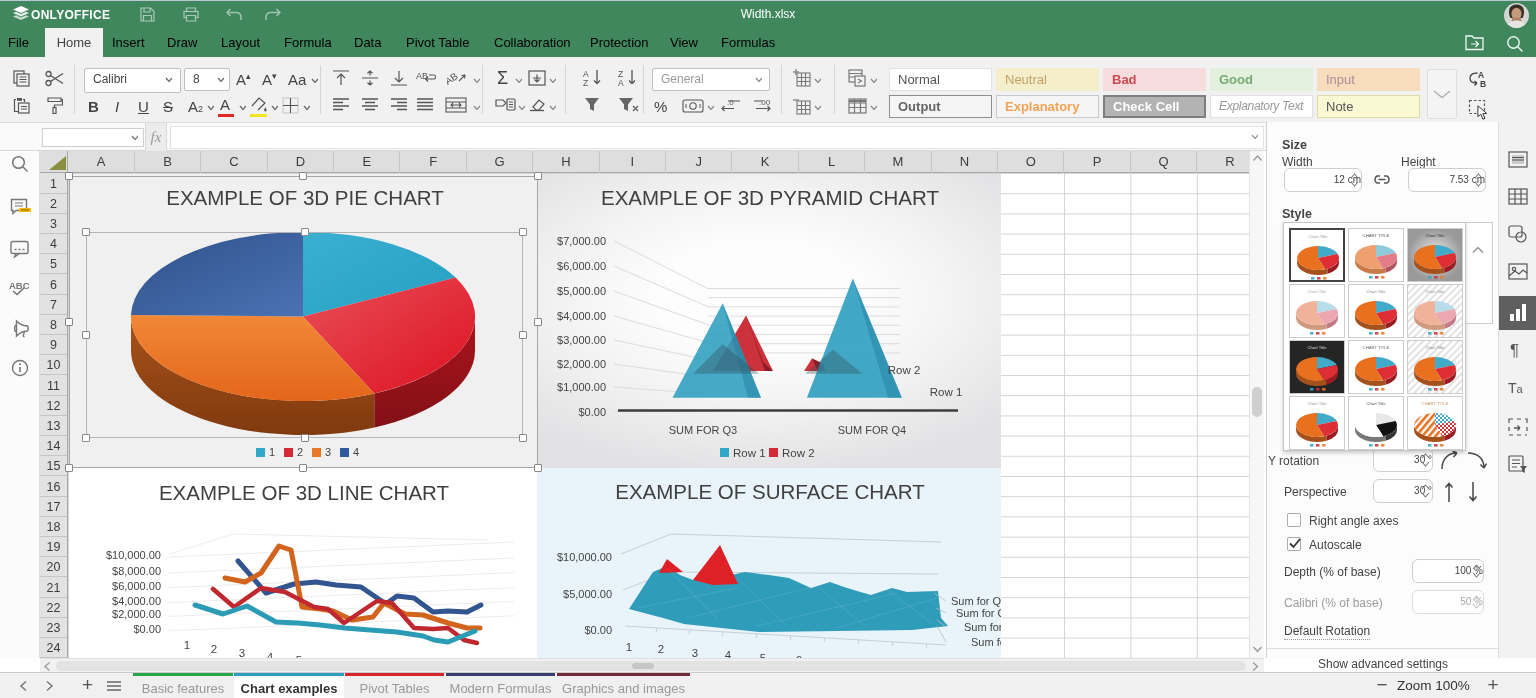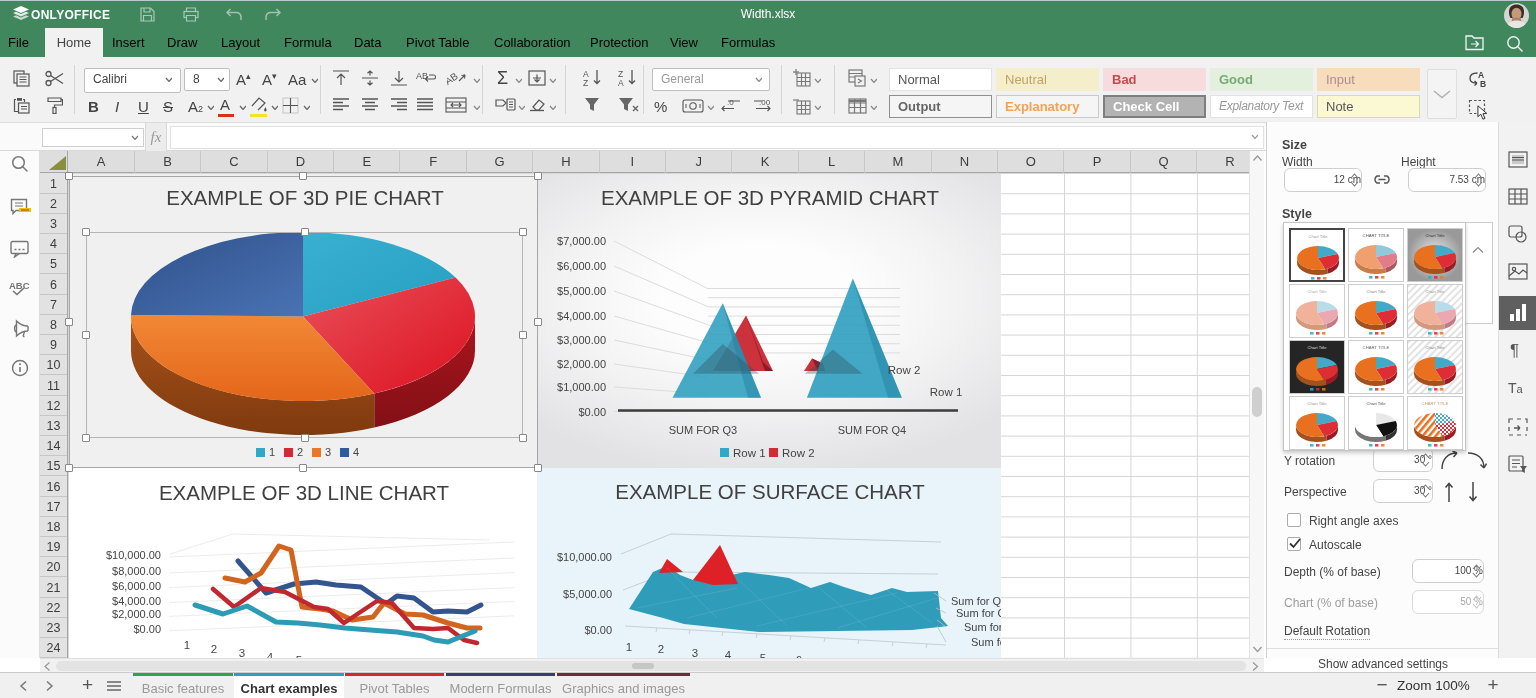--- a/index.html
+++ b/index.html
@@ -911,21 +911,21 @@
             <path d="M48,28 A21,12 0 0 1 36.5,38.7 L36.5,43.7 A21,12 0 0 0 48,33 Z" fill="#9a1b22"></path>
             <path d="M27,28 L27.0,16.0 A21,12 0 0 1 46.7,23.9 Z" fill="url(#ck211)"></path>
             <path d="M27,28 L46.7,23.9 A21,12 0 0 1 34.2,39.3 Z" fill="url(#ck11)"></path>
             <path d="M27,28 L34.2,39.3 A21,12 0 1 1 27.0,16.0 Z" fill="url(#st11)"></path>
             <rect x="20" y="47" width="3.5" height="2.6" fill="#31a8c8" opacity=".85"></rect>
             <rect x="26" y="47" width="3.5" height="2.6" fill="#d32b35" opacity=".85"></rect>
             <rect x="32" y="47" width="3.5" height="2.6" fill="#e87728" opacity=".85"></rect>
           </svg>
         </div>
       </div>
- <div class="plabel" style="left:17px;top:332px">Y rotation</div>
+ <div class="plabel" style="left:1px;top:332px">Y rotation</div>
  <div class="pinput" style="left:106px;top:326px;width:60px;height:24px;line-height:22px">30 °</div>
  <svg class="abs" style="left:154px;top:330px" width="9" height="16">
         <path d="M1 6 L4.5 2 L8 6" fill="none" stroke="#777" stroke-width="1.1"></path>
         <path d="M1 10 L4.5 14 L8 10" fill="none" stroke="#777" stroke-width="1.1"></path>
       </svg>
  <svg class="abs" style="left:172px;top:328px" width="22" height="20" viewBox="0 0 22 20" fill="none" stroke="#444" stroke-width="1.5">
   <path d="M3 19 C3 9 9 3 18 3 M18 3 L13.5 1 M18 3 L14.5 7"></path>
  </svg>
  <svg class="abs" style="left:198px;top:328px" width="22" height="20" viewBox="0 0 22 20" fill="none" stroke="#444" stroke-width="1.5">
   <path d="M3 3 C12 3 19 8 19 18 M19 18 L15.5 14.5 M19 18 L21.5 13.5"></path>
@@ -948,21 +948,21 @@
  <svg class="abs" style="left:21px;top:414px" width="14" height="14">
         <path d="M2 7.5 L5.5 11 L12 3" fill="none" stroke="#333" stroke-width="1.8"></path>
       </svg>
  <div class="plabel" style="left:42px;top:416px">Autoscale</div>
  <div class="plabel" style="left:17px;top:443px">Depth (% of base)</div>
  <div class="pinput" style="left:145px;top:437px;width:72px;height:24px;line-height:22px">100 %</div>
  <svg class="abs" style="left:205px;top:441px" width="9" height="16">
         <path d="M1 6 L4.5 2 L8 6" fill="none" stroke="#777" stroke-width="1.1"></path>
         <path d="M1 10 L4.5 14 L8 10" fill="none" stroke="#777" stroke-width="1.1"></path>
       </svg>
- <div class="plabel" style="left:17px;top:474px;color:#9d9d9d">Chart (% of base)</div>
+ <div class="plabel" style="left:17px;top:474px;color:#9d9d9d">Calibri (% of base)</div>
  <div class="pinput" style="left:145px;top:468px;width:72px;height:24px;line-height:22px;color:#a8a8a8;border-color:#dcdcdc">50 %</div>
  <svg class="abs" style="left:205px;top:472px" width="9" height="16">
         <path d="M1 6 L4.5 2 L8 6" fill="none" stroke="#c2c2c2" stroke-width="1.1"></path>
         <path d="M1 10 L4.5 14 L8 10" fill="none" stroke="#c2c2c2" stroke-width="1.1"></path>
       </svg>
  <div class="plabel" style="left:17px;top:502px;border-bottom:1px dotted #999;padding-bottom:1px">Default Rotation</div>
  <div class="abs" style="left:0;top:526px;width:232px;height:1px;background:#dedede"></div>
  <div class="plabel" style="left:0;top:535px;width:232px;text-align:center">Show advanced settings</div>
 </div>
 <div id="ricons">

